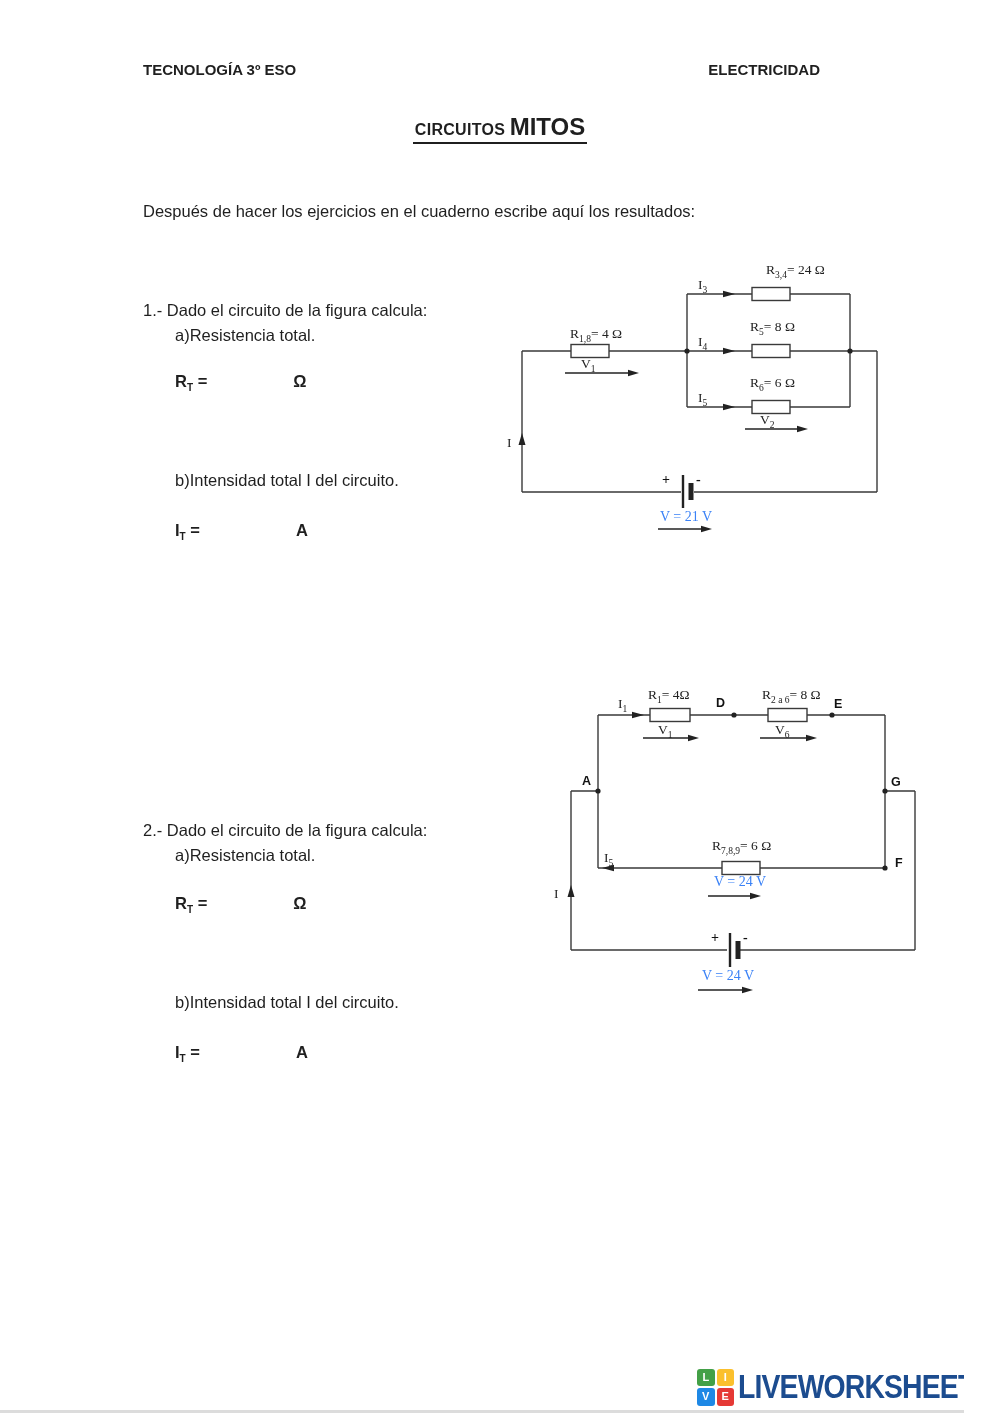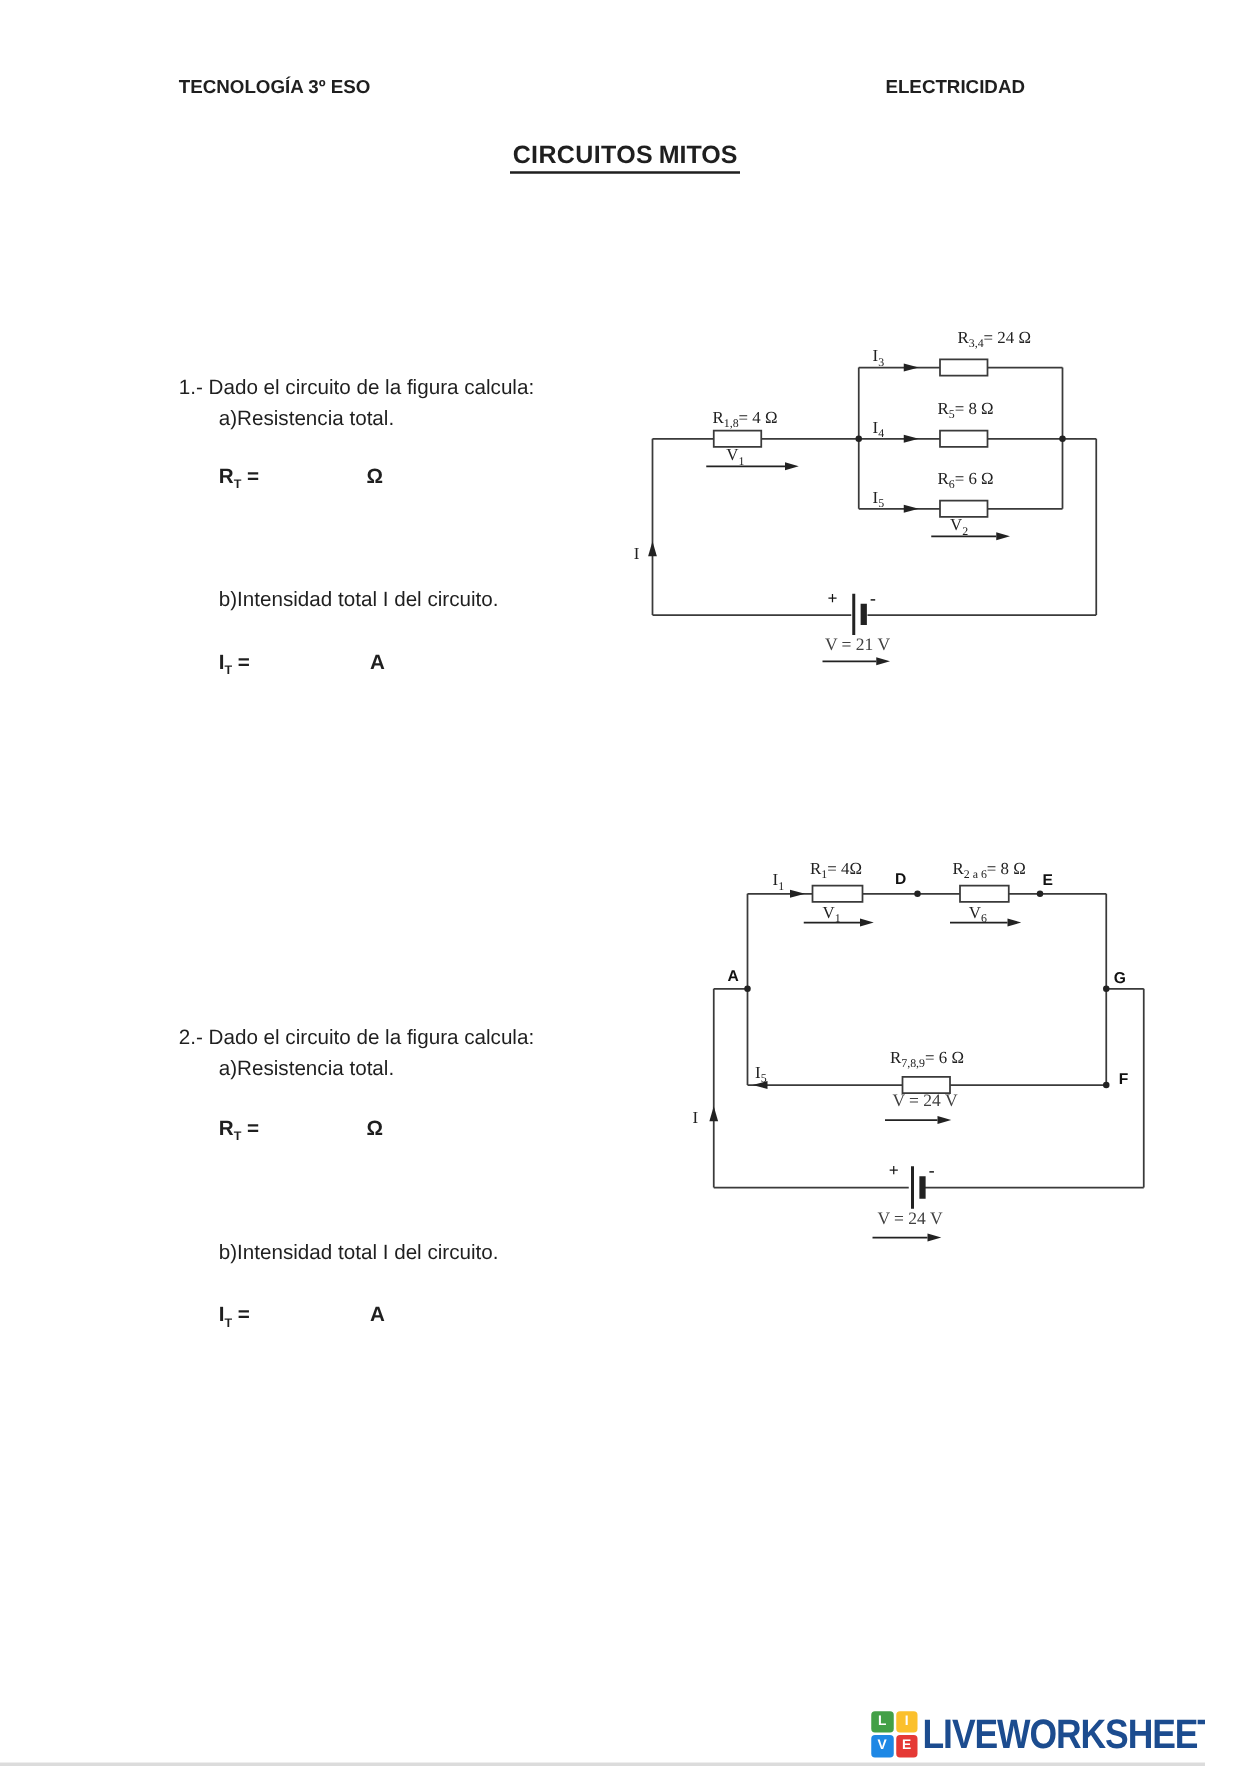--- a/index.html
+++ b/index.html
@@ -2,41 +2,41 @@
 <html><head>
 <meta charset="utf-8">
 <style>
   html,body{margin:0;padding:0;background:#ffffff;}
   .page{position:relative;width:964px;height:1413px;background:#ffffff;
         font-family:"Liberation Sans",sans-serif;color:#1f1f1f;overflow:hidden;}
   .abs{position:absolute;white-space:nowrap;}
   .hdr{font-size:15px;font-weight:bold;}
   .title-wrap{top:113px;left:0;width:1000px;text-align:center;}
   .title-inner{display:inline-block;border-bottom:2px solid #1f1f1f;padding:0 2px 1px 2px;}
-  .title-small{font-size:20px;font-weight:bold;letter-spacing:.3px;}
-  .title-big{font-size:20px;font-weight:bold;}
+  .title-small{font-size:16px;font-weight:bold;letter-spacing:.3px;}
+  .title-big{font-size:24px;font-weight:bold;}
   .body-text{font-size:16.5px;}
   .answer{font-size:16.5px;font-weight:bold;}
   .answer sub.t{font-size:10px;}
   .blank{display:inline-block;width:86px;height:18px;vertical-align:middle;}
   .marker{display:inline-block;}
   .mtxt{}
 
   .circuit{position:absolute;}
   .circuit svg{position:absolute;left:0;top:0;}
   .clabel{position:absolute;font-family:"Liberation Serif","DejaVu Serif",serif;
           font-size:13.5px;color:#222;white-space:nowrap;}
   .clabel sub{font-size:9.5px;}
   .vlabel{font-size:13.5px;}
   .nlabel{position:absolute;font-family:"Liberation Sans",sans-serif;
           font-weight:bold;font-size:12.5px;color:#111;}
   .pm{position:absolute;font-family:"Liberation Serif","DejaVu Serif",serif;
       font-weight:bold;font-size:14px;color:#111;}
   .vsrc{position:absolute;font-family:"Liberation Serif","DejaVu Serif",serif;
-        font-size:14px;color:#404040;text-align:center;}
+        font-size:14px;color:#3b82f6;text-align:center;}
 
   .logo{position:absolute;left:697px;top:1368px;display:flex;align-items:center;gap:4px;}
   .logo-grid{width:37px;height:37px;display:grid;
              grid-template-columns:1fr 1fr;grid-template-rows:1fr 1fr;gap:2px;}
   .logo-sq{border-radius:3px;color:#fff;font-weight:bold;font-size:11px;
            display:flex;align-items:center;justify-content:center;line-height:1;}
   .sq0{background:#43a047;} .sq1{background:#fbc02d;} .sq2{background:#1e88e5;} .sq3{background:#e53935;}
   .logo-text{font-size:33px;font-weight:bold;color:#1c4c8f;letter-spacing:-1px;
              transform:scaleX(.86);transform-origin:left center;}
   .bottom-artifact{position:absolute;left:0;right:0;bottom:0;height:3px;background:#9a9a9a;opacity:.35;}
@@ -49,20 +49,21 @@
   <div class="abs hdr" style="left:143px;top:61px;">TECNOLOGÍA 3º ESO</div>
   <div class="abs hdr" style="right:144px;top:61px;">ELECTRICIDAD</div>
 
   <div class="abs title-wrap">
     <span class="title-inner">
       <span class="title-small">CIRCUITOS</span>
       <span class="title-big">MITOS</span>
     </span>
   </div>
 
+  <div class="abs body-text" style="left:143px;top:202px;">Después de hacer los ejercicios en el cuaderno escribe aquí los resultados:</div>
 
   <div class="abs body-text" style="left:143px;top:301px;">1.- Dado el circuito de la figura calcula:</div>
   <div class="abs body-text" style="left:175px;top:326px;">
     <span class="marker">a)</span><span class="mtxt">Resistencia total.</span>
   </div>
   <div class="abs answer" style="left:175px;top:372px;">
     <span><span>R</span><sub class="t">T</sub> <span>=</span></span><span class="blank"></span><span>Ω</span>
   </div>
   <div class="abs body-text" style="left:175px;top:471px;">
     <span class="marker">b)</span><span class="mtxt">Intensidad total I del circuito.</span>

